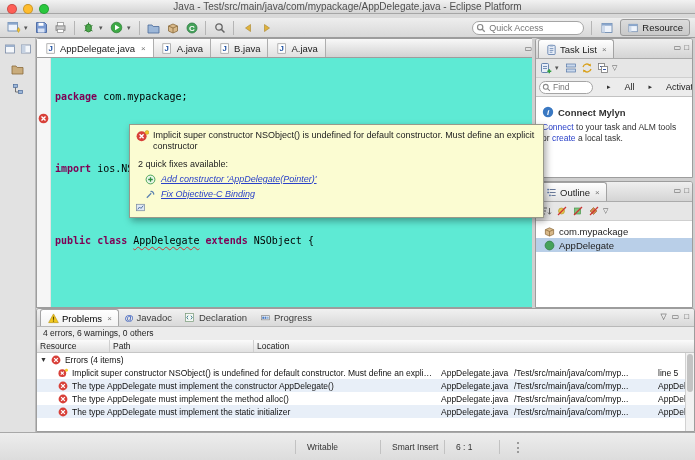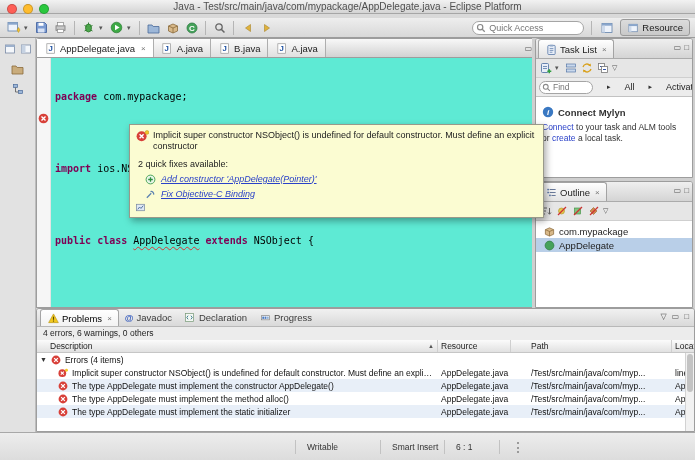--- a/index.html
+++ b/index.html
@@ -120,21 +120,21 @@
   .ptab-right { position:absolute; right:5px; top:3px; display:flex; gap:5px; font-size:8px; color:#555; }
   .psummary { height:13px; font-size:8.5px; color:#222; padding:1px 12px 0 6px; background:#ececec; }
   .ptable { position:absolute; left:0; right:0; top:31px; bottom:0; background:#fff; }
   .phead { display:flex; height:13px; background:linear-gradient(#fbfbfb,#e1e1e1);
     border-bottom:1px solid #c6c6c6; font-size:8.5px; color:#222; }
   .pc { padding:0 3px; white-space:nowrap; overflow:hidden; display:flex; align-items:center; gap:3px; min-width:0; }
   .phead .pc { border-right:1px solid #cfcfcf; cursor:pointer; }
   .c-desc { width:401px; }
   .phead .c-desc { padding-left:13px; }
   .c-res { width:73px; }
-  .c-path { width:144px;margin-left:17px; }
+  .c-path { width:144px; }
   .c-loc { flex:1; border-right:none !important; }
   .sort { margin-left:auto; font-size:6px; color:#555; }
   .prow { display:flex; height:13px; font-size:8.5px; color:#111; align-items:center; cursor:pointer; }
   .prow.alt { background:#e8eff8; }
   .prow.child .c-desc { padding-left:20px; }
   .exp { font-size:7px; color:#333; cursor:pointer; }
   .ptext { flex:1; overflow:hidden; text-overflow:ellipsis; white-space:nowrap; }
   .pscroll { position:absolute; right:0; top:13px; bottom:0; width:9px; background:#f2f2f2; border-left:1px solid #d2d2d2; cursor:pointer; }
   .pthumb { position:absolute; top:1px; left:1px; width:6px; height:38px; background:#c3c3c3; border-radius:3px; }
 
@@ -595,24 +595,20 @@
       </div>
       <div class="ptab-right">
         <span class="wicon">▽</span>
         <span class="wicon">▭</span>
         <span class="wicon">□</span>
       </div>
     </div>
     <div class="psummary">4 errors, 6 warnings, 0 others</div>
     <div class="ptable">
       <div class="phead">
-        <div class="pc c-desc">
-            <span>Description</span>
-            <span class="sort">▲</span>
-          </div>
         <div class="pc c-res">Resource</div>
         <div class="pc c-path">Path</div>
         <div class="pc c-loc">Location</div>
       </div>
       <div class="prow group">
         <div class="pc c-desc">
           <span class="exp">▼</span>
           <span class="ficon">
               <svg width="10" height="10" viewBox="0 0 12 12">
                 <circle cx="6" cy="6" r="5.3" fill="#d84039"></circle>

